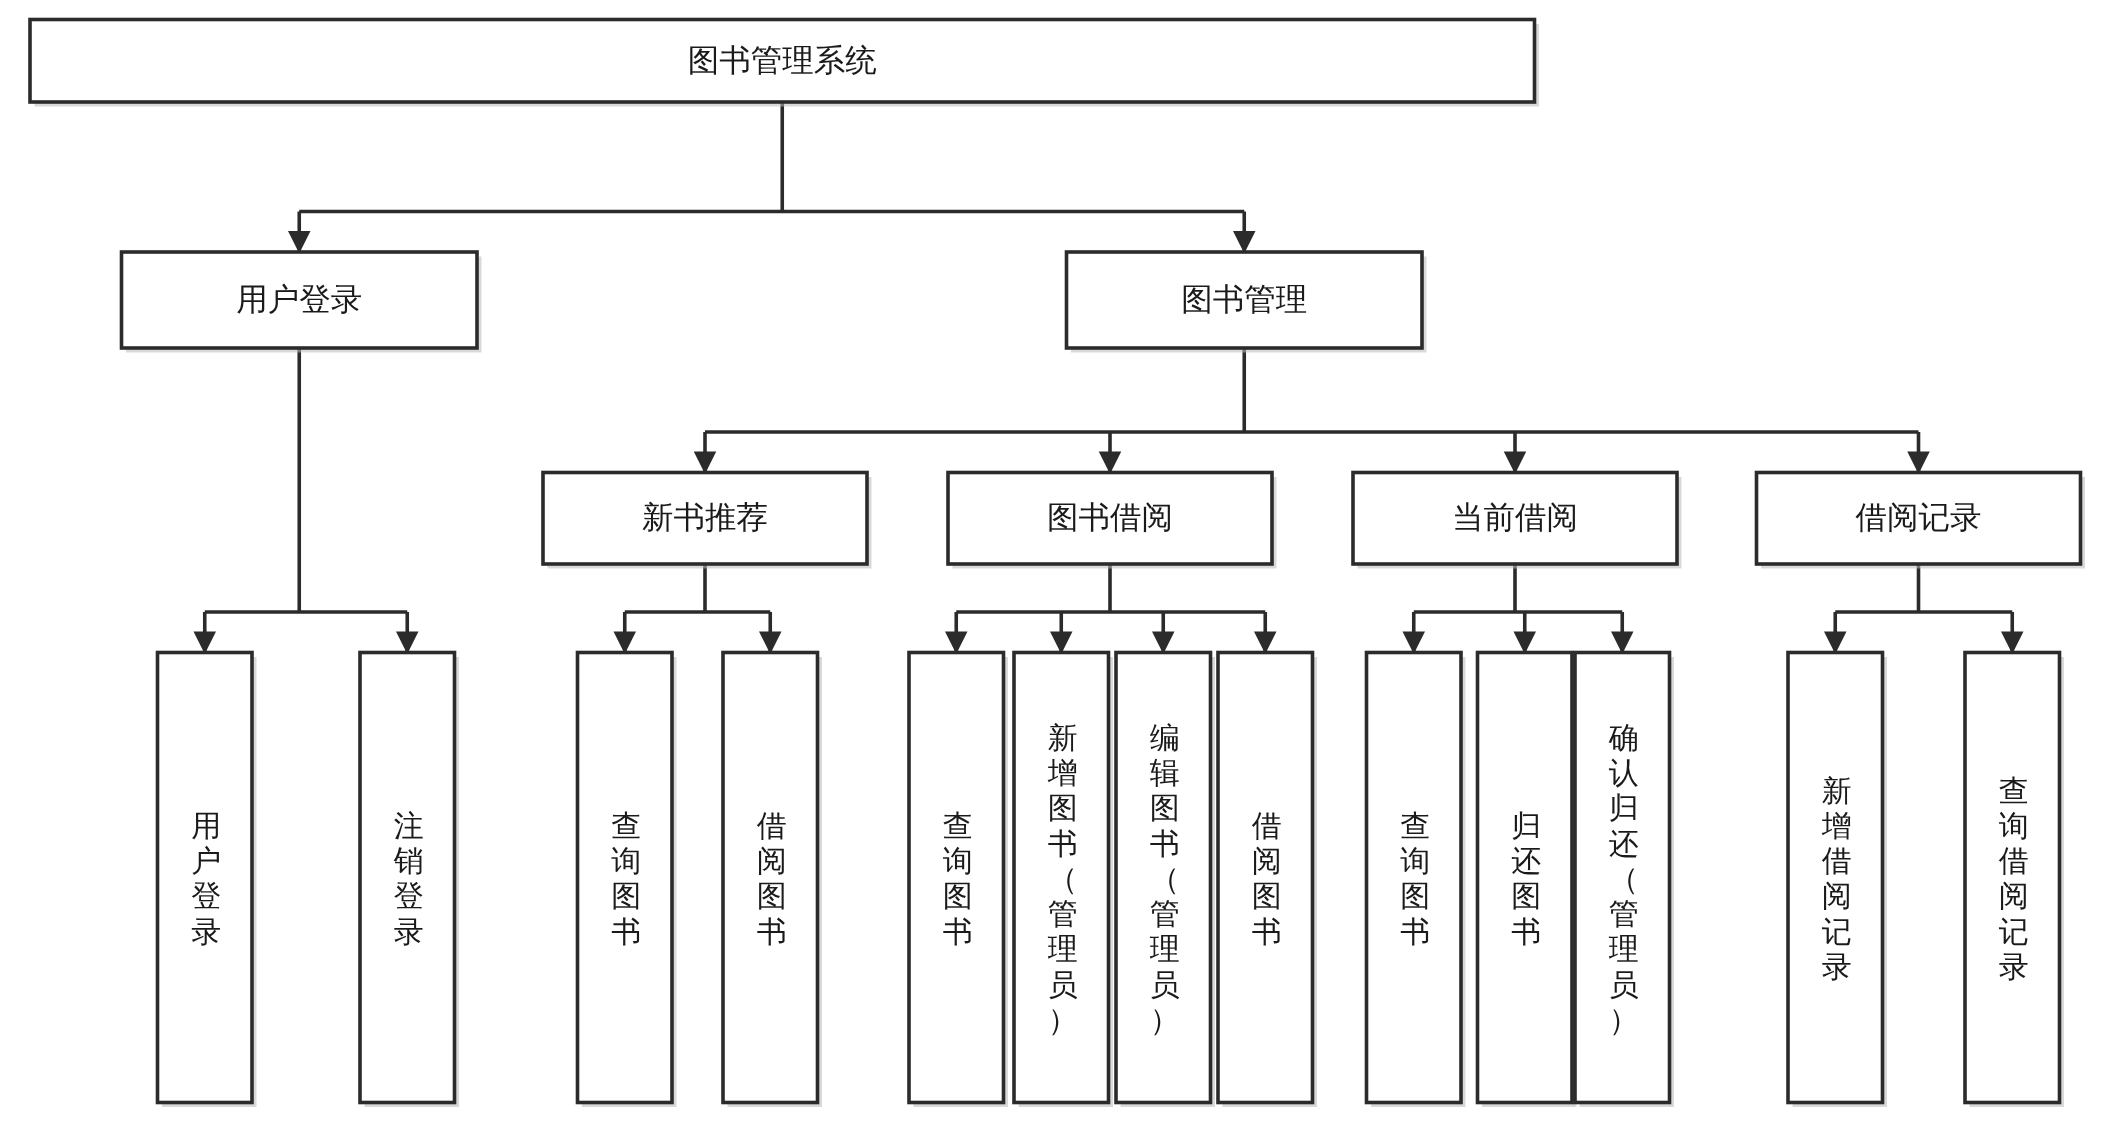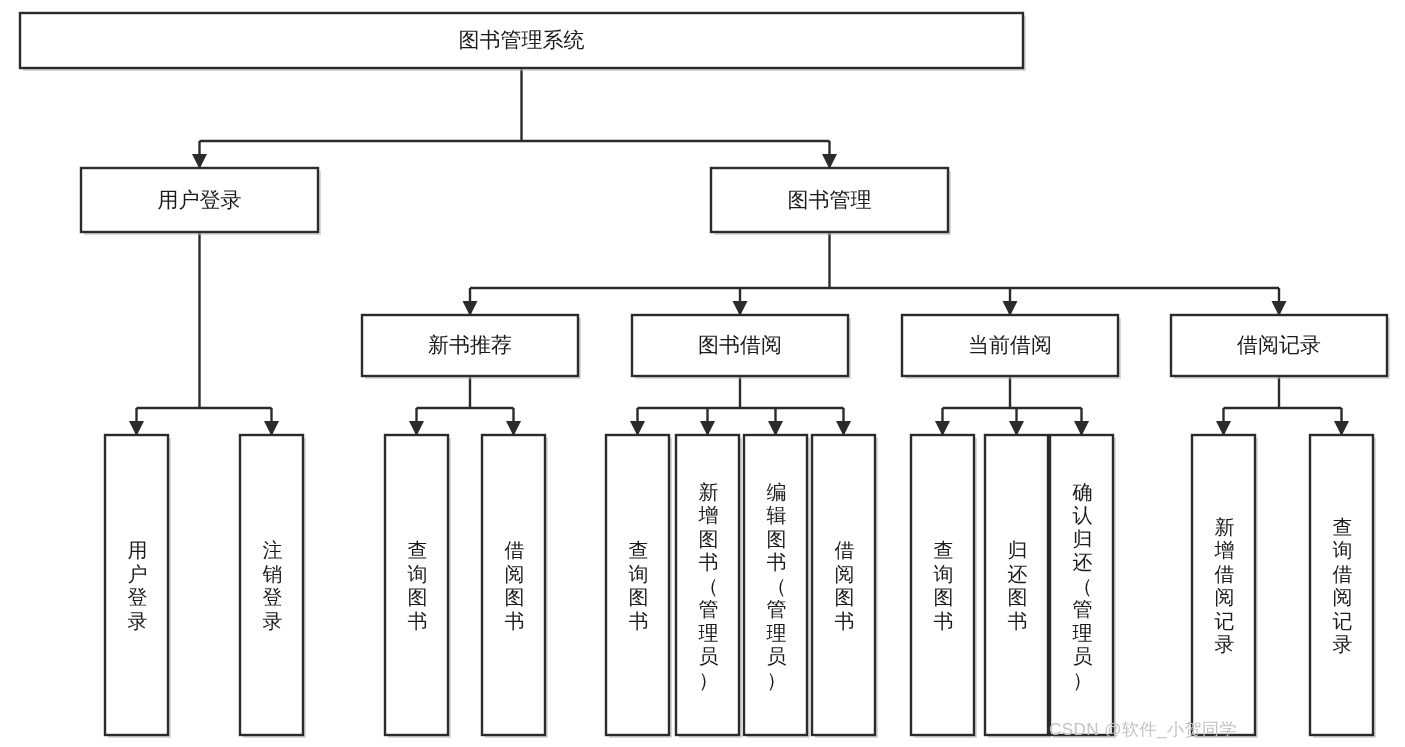--- a/index.html
+++ b/index.html
@@ -226,14 +226,13 @@
           <rect x="1192" y="435" width="63" height="300" class="node-box"></rect>
           <text x="1224.5" class="node-label-v"><tspan x="1224.5" y="533.77">新</tspan><tspan x="1224.5" y="557.27">增</tspan><tspan x="1224.5" y="580.77">借</tspan><tspan x="1224.5" y="604.27">阅</tspan><tspan x="1224.5" y="627.77">记</tspan><tspan x="1224.5" y="651.27">录</tspan></text>
         </g>
         <g>
           <rect x="1313" y="438" width="63" height="300" class="node-shadow"></rect>
           <rect x="1310" y="435" width="63" height="300" class="node-box"></rect>
           <text x="1342.5" class="node-label-v"><tspan x="1342.5" y="533.77">查</tspan><tspan x="1342.5" y="557.27">询</tspan><tspan x="1342.5" y="580.77">借</tspan><tspan x="1342.5" y="604.27">阅</tspan><tspan x="1342.5" y="627.77">记</tspan><tspan x="1342.5" y="651.27">录</tspan></text>
         </g>
       </g>
     </svg>
-  <div class="watermark">CSDN @软件_小贺同学</div>
 </div>
 
 </body></html>

